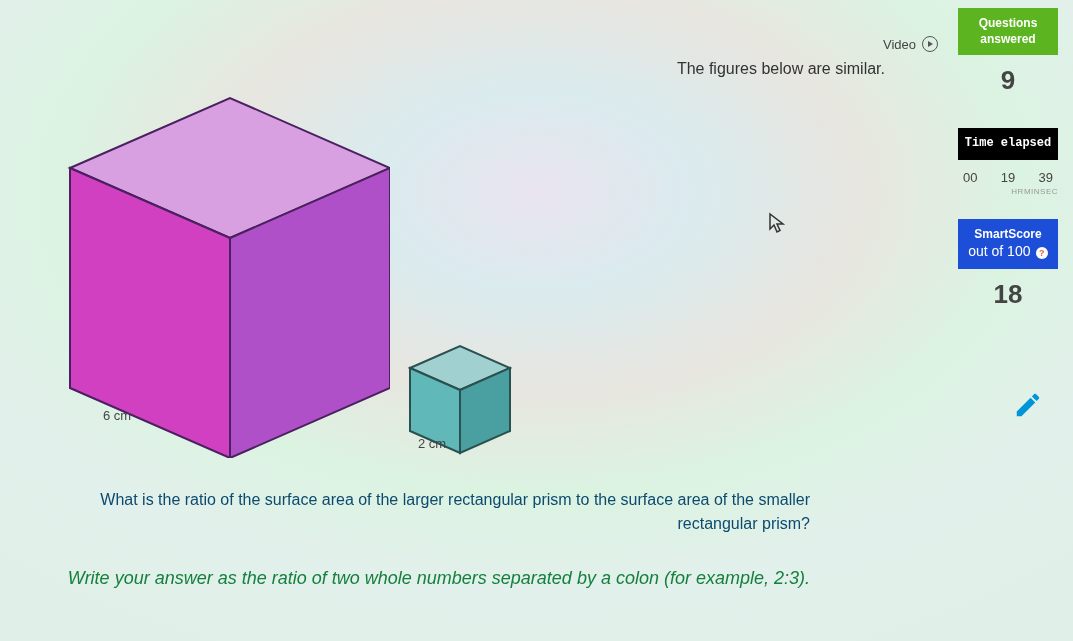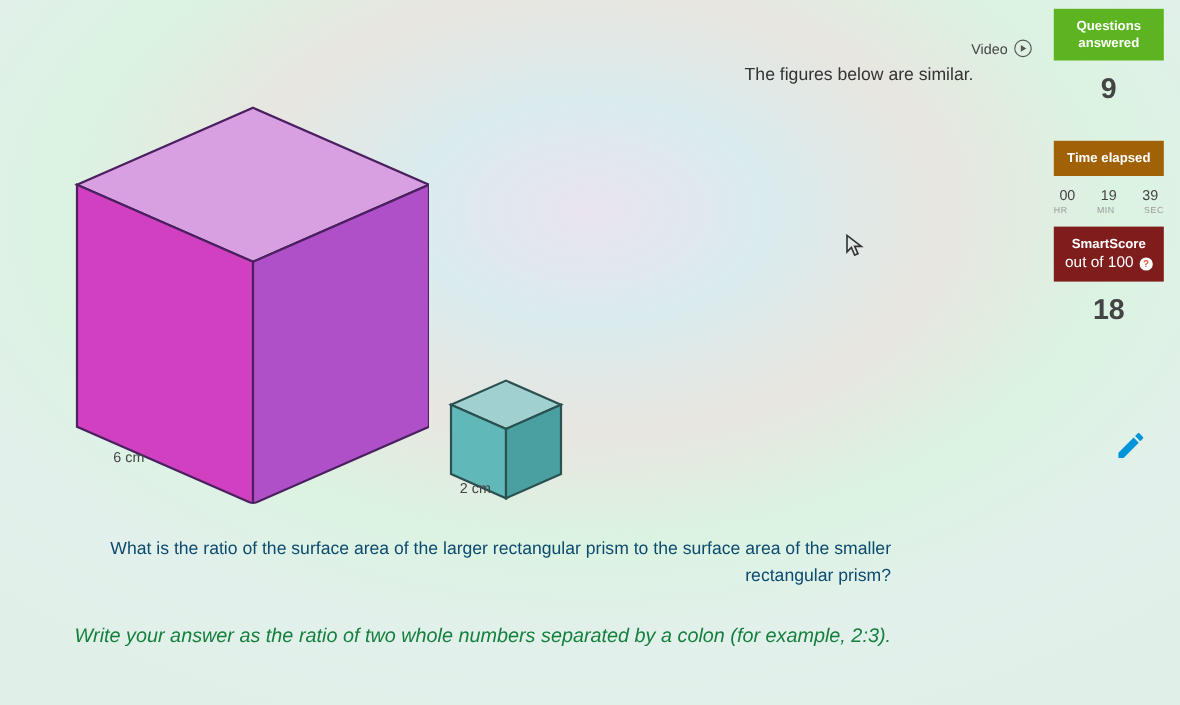--- a/index.html
+++ b/index.html
@@ -101,22 +101,22 @@
       color: #fff;
       text-align: center;
       font-size: 12px;
       font-weight: bold;
       padding: 8px 5px;
       line-height: 1.3;
       width: 100px;
       margin-left: auto;
     }
     .badge-green { background: #5cb520; }
-    .badge-blue { background: #a16207; margin-top: 32px; }
-    .badge-orange { background: #7f1d1d; margin-top: 10px; font-weight: bold; }
+    .badge-blue { background: #000000; margin-top: 32px; font-family: Liberation Mono, monospace; }
+    .badge-orange { background: #1d4ed8; margin-top: 23px; font-weight: bold; }
     .badge-orange .sub { font-weight: normal; font-size: 14px; }
     .big-number {
       font-size: 26px;
       font-weight: bold;
       color: #444;
       text-align: center;
       width: 100px;
       margin-left: auto;
       margin-top: 10px;
     }
@@ -127,21 +127,21 @@
       margin-top: 10px;
       justify-content: space-around;
       font-size: 13px;
       color: #444;
       gap: 13px;
     }
     .time-labels {
       display: flex;
       width: 100px;
       margin-left: auto;
-      justify-content: space-between;
+      justify-content: flex-end;
       font-size: 8px;
       color: #999;
       letter-spacing: 0.5px;
       margin-top: 2px;
     }
     .info-icon {
       display: inline-block;
       width: 12px; height: 12px;
       background: #fff;
       color: #e5623b;

